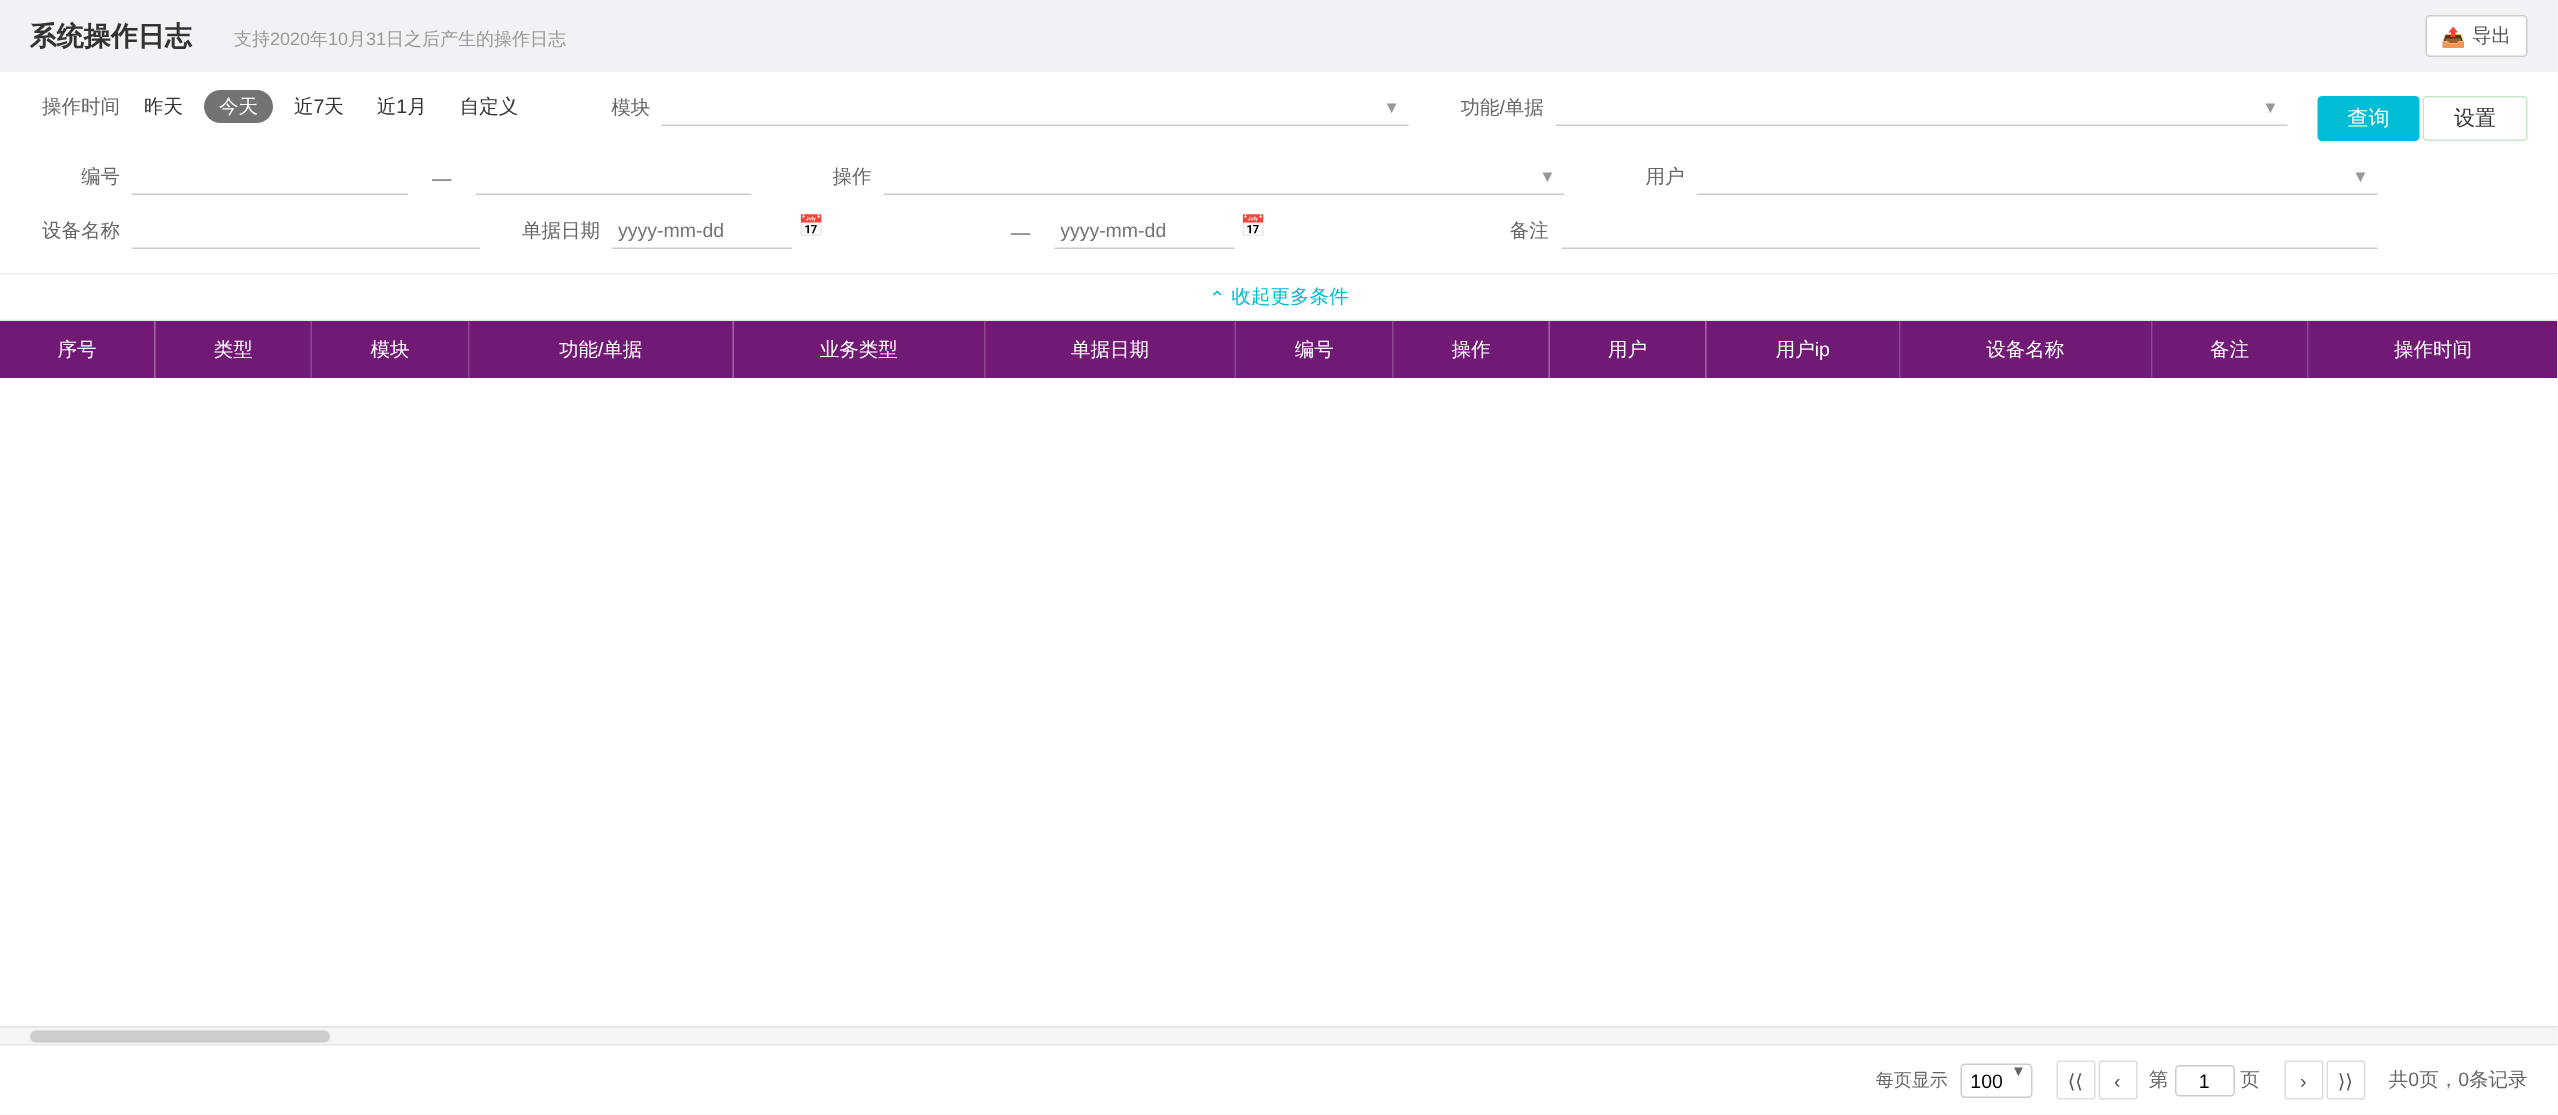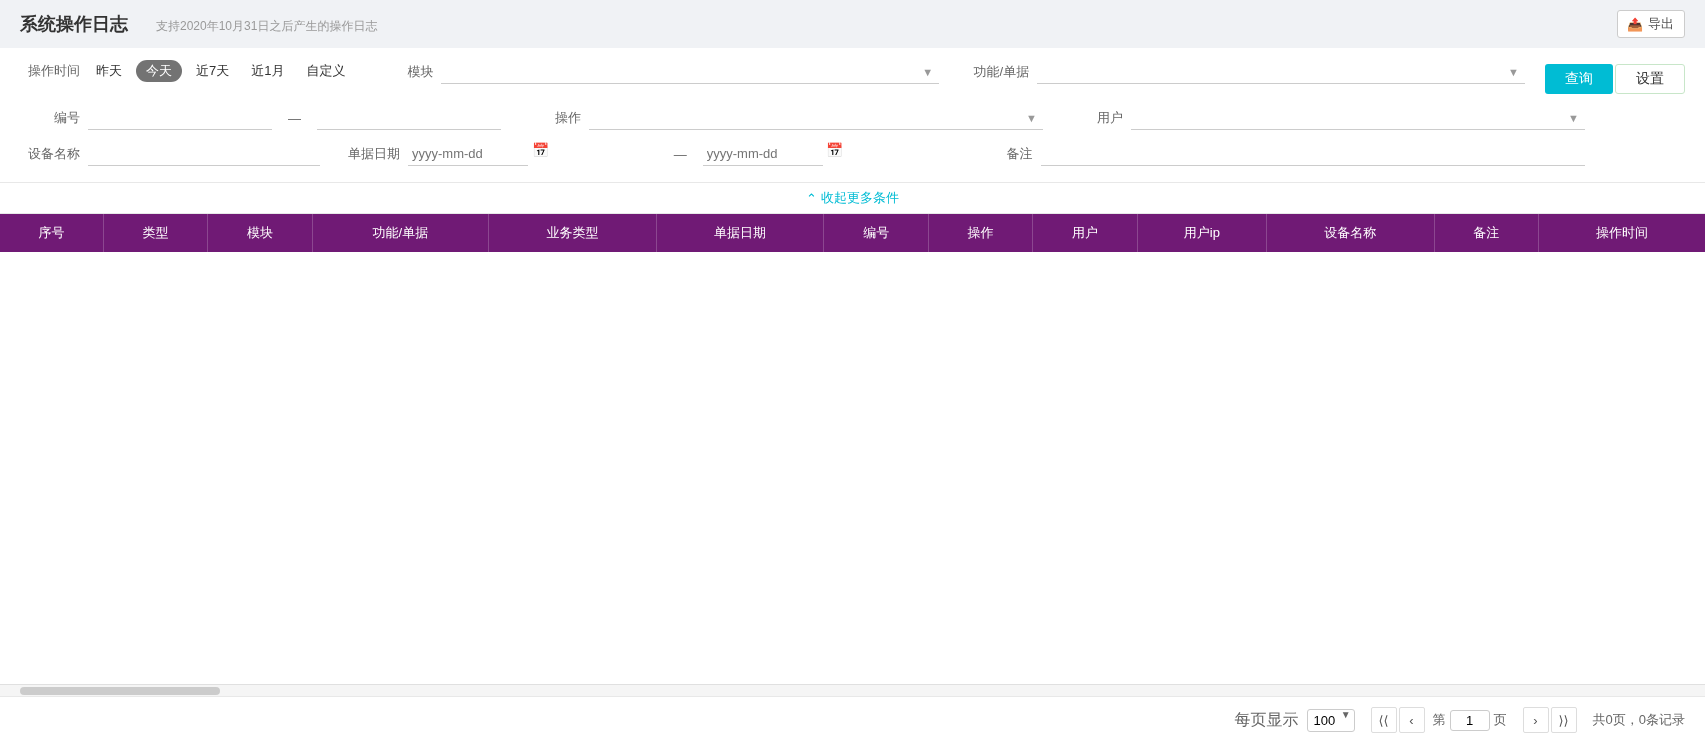--- a/index.html
+++ b/index.html
@@ -53,21 +53,21 @@
 
     
     .empty-area { height: 340px; background: #fff; display: flex; align-items: center; justify-content: center; }
 
     
     .scrollbar-area { background: #f5f5f5; height: 12px; border-top: 1px solid #e0e0e0; position: relative; overflow: hidden; }
     .scrollbar-thumb { position: absolute; left: 20px; top: 2px; width: 200px; height: 8px; background: #ccc; border-radius: 4px; }
 
     
     .pagination-bar { display: flex; align-items: center; justify-content: flex-end; padding: 10px 20px; background: #fff; border-top: 1px solid #e8e8e8; gap: 8px; }
-    .page-size-label { color: #666; font-size: 16px; }
+    .page-size-label { color: #666; font-size: 12px; }
     .page-size-select { border: 1px solid #ccc; border-radius: 3px; padding: 3px 18px 3px 6px; font-size: 13px; appearance: none; background: #fff; cursor: pointer; position: relative; }
     .page-size-wrap { position: relative; display: inline-flex; }
     .page-size-wrap .arrow { position: absolute; right: 4px; pointer-events: none; font-size: 10px; color: #666; }
     .pagination-btns { display: flex; align-items: center; gap: 2px; margin-left: 8px; }
     .page-btn { border: 1px solid #ddd; background: #fff; width: 26px; height: 26px; cursor: pointer; font-size: 13px; display: flex; align-items: center; justify-content: center; border-radius: 2px; color: #555; }
     .page-btn:disabled { color: #ccc; cursor: not-allowed; }
     .page-info { display: flex; align-items: center; gap: 4px; font-size: 13px; color: #666; }
     .page-input { width: 40px; border: 1px solid #ccc; border-radius: 3px; text-align: center; padding: 2px; font-size: 13px; }
     .total-info { font-size: 13px; color: #666; margin-left: 8px; }
   </style>

